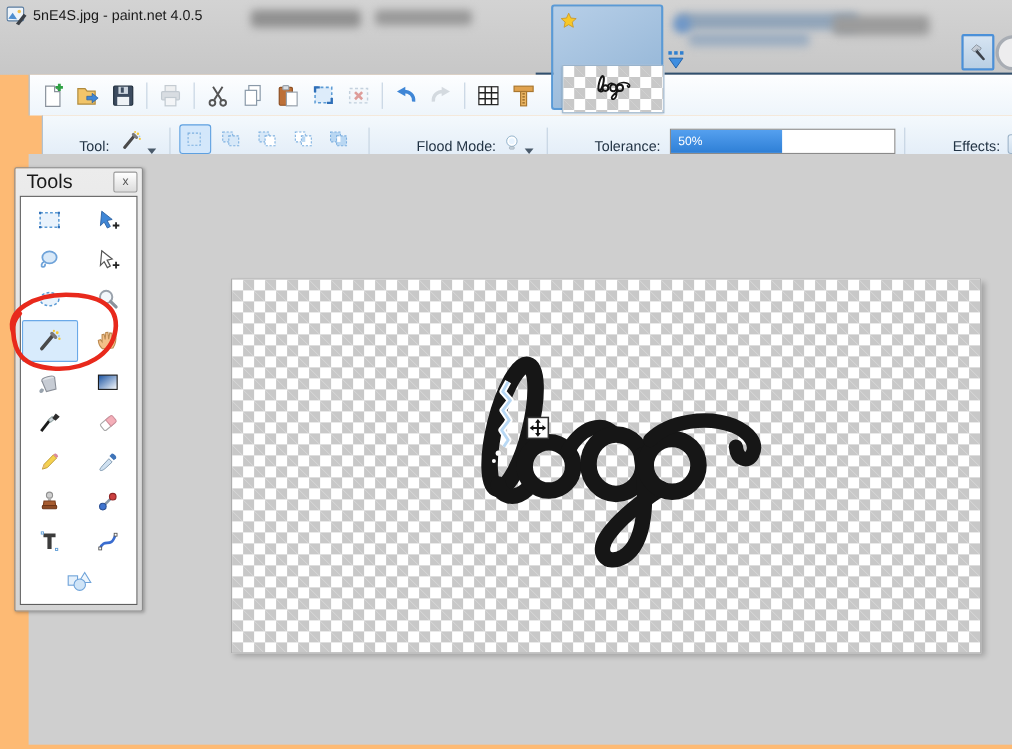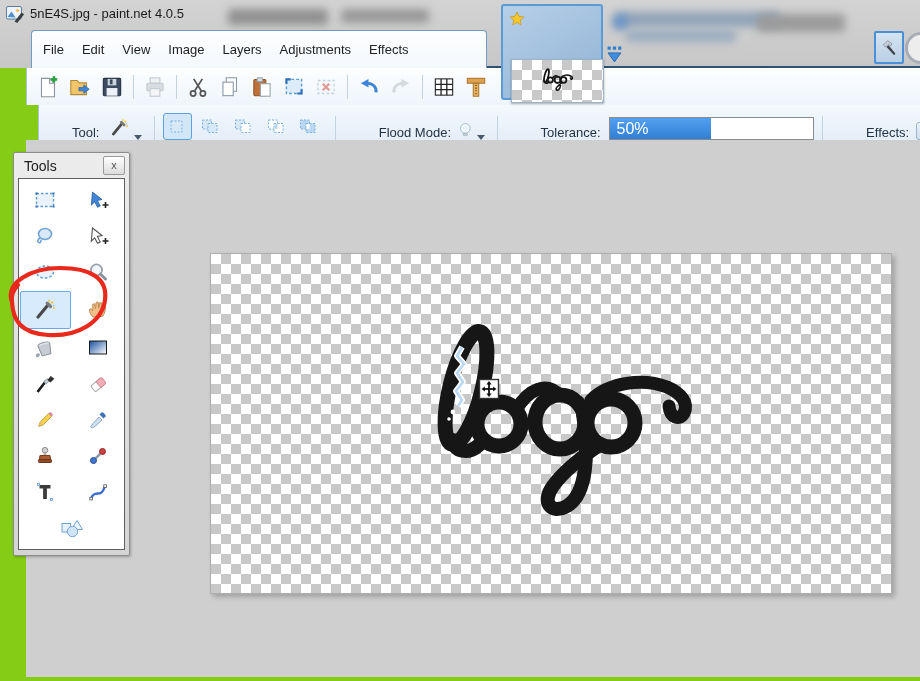--- a/index.html
+++ b/index.html
@@ -1,16 +1,16 @@
 <!DOCTYPE html>
 <html><head>
 <meta charset="utf-8">
 <style>
   html,body{margin:0;padding:0;}
-  #screen{position:relative;width:920px;height:681px;background:#84cc16;overflow:hidden;
+  #screen{position:relative;width:920px;height:681px;background:#fdba74;overflow:hidden;
     font-family:"Liberation Sans",sans-serif;color:#1b1b1b;}
   
   .glass{position:absolute;left:0;top:0;width:920px;height:68px;
     background:linear-gradient(#d3d3d3,#c7c7c7);}
   .titlebar-icon{position:absolute;left:5px;top:4px;width:20px;height:20px;}
   .title-text{position:absolute;left:30px;top:6px;font-size:13px;color:#1a1a1a;}
   .blur-blob{position:absolute;filter:blur(4px);border-radius:4px;}
   .navy-line{position:absolute;left:487px;top:66px;width:433px;height:2px;background:#31506f;}
   
   .menu-box{position:absolute;left:31px;top:30px;width:456px;height:38px;box-sizing:border-box;
@@ -32,21 +32,21 @@
   .caret{width:0;height:0;border-left:4px solid transparent;border-right:4px solid transparent;
     border-top:5px solid #4a5a6a;margin:0 4px;}
   .osep{width:1px;height:24px;background:#c3d2e0;margin:0 8px;}
   .mode-btn{width:33px;height:27px;display:flex;align-items:center;justify-content:center;
     margin-right:4px;border:1px solid transparent;border-radius:3px;box-sizing:border-box;}
   .mode-btn.sel{background:#d3e7fb;border-color:#5ea0e0;}
   .tol-slider{position:relative;width:238px;height:23px;box-sizing:border-box;background:#fff;
     border:1px solid #8a8a8a;margin-left:8px;overflow:hidden;}
   .tol-fill{position:absolute;left:0;top:0;bottom:0;background:linear-gradient(#55a0ef,#2e7fd6);
     display:flex;align-items:center;}
-  .tol-fill span{color:#fff;font-size:16px;padding-left:7px;white-space:nowrap;}
+  .tol-fill span{color:#fff;font-size:11px;padding-left:7px;white-space:nowrap;}
   .sampling-btn{width:16px;height:16px;border:1px solid #9cb3c8;border-radius:3px;
     background:linear-gradient(#eaf2fa,#cfdfee);margin-left:7px;}
   
   .workspace{position:absolute;left:26px;top:140px;width:894px;height:537px;background:#cfcfcf;z-index:1;}
   .checker{background-color:#fff;
     background-image:linear-gradient(45deg,#c8c8c8 25%,transparent 25%,transparent 75%,#c8c8c8 75%),
       linear-gradient(45deg,#c8c8c8 25%,transparent 25%,transparent 75%,#c8c8c8 75%);
     background-size:20px 20px;background-position:0 0,10px 10px;}
   .canvas{position:absolute;left:210px;top:253px;width:680px;height:339px;z-index:2;
     border:1px solid #adadad;box-sizing:content-box;box-shadow:3px 3px 5px rgba(0,0,0,.22);}
@@ -62,21 +62,21 @@
   .hammer-btn{position:absolute;left:874px;top:31px;width:30px;height:33px;box-sizing:border-box;
     border:2px solid #4a90d9;border-radius:2px;background:linear-gradient(#d6e4f2,#b9cfe4);
     display:flex;align-items:center;justify-content:center;z-index:3;}
   .history-circle{position:absolute;left:905px;top:32px;width:32px;height:32px;border-radius:50%;
     border:3px solid #a8adb4;background:#ededee;box-sizing:border-box;z-index:3;}
   
   .palette{position:absolute;left:13px;top:152px;width:117px;box-sizing:border-box;z-index:6;
     border:1px solid #8c8c8c;background:linear-gradient(#ececec,#d4d4d4);
     box-shadow:1px 1px 3px rgba(0,0,0,.25);border-radius:2px;}
   .palette-title{height:25px;display:flex;align-items:center;padding:0 4px 0 10px;}
-  .palette-title .ttl{flex:1;font-size:14px;color:#1a1a1a;}
+  .palette-title .ttl{flex:1;font-size:18px;color:#1a1a1a;}
   .pal-close{width:20px;height:17px;border:1px solid #9a9a9a;border-radius:2px;
     background:linear-gradient(#ffffff,#dcdcdc);display:flex;align-items:center;justify-content:center;
     font-size:11px;color:#555;line-height:1;}
   .palette-body{margin:0 4px 5px 4px;background:#fff;border:1px solid #5f5f5f;
     display:grid;grid-template-columns:1fr 1fr;padding:3px 0;}
   .tool-cell{height:36px;display:flex;align-items:center;justify-content:center;}
   .tool-cell.sel{background:#d8ebfc;border:1px solid #6aa9e8;border-radius:2px;margin:1px;}
   .tool-cell.span2{grid-column:1 / span 2;}
   .tool-cell svg{display:block;}
   
@@ -120,29 +120,20 @@
 
   <div class="blur-blob" style="left:228px;top:9px;width:100px;height:16px;background:#909090;"></div>
   <div class="blur-blob" style="left:341px;top:9px;width:88px;height:14px;background:#989898;"></div>
   <div class="blur-blob" style="left:616px;top:12px;width:164px;height:15px;background:#8fa3b8;"></div>
   <div class="blur-blob" style="left:626px;top:30px;width:110px;height:12px;background:#9aacc0;"></div>
   <div class="blur-blob" style="left:757px;top:14px;width:88px;height:18px;background:#9b9b9b;"></div>
   <div class="blur-blob" style="left:612px;top:14px;width:16px;height:16px;background:#6d96c8;border-radius:50%;"></div>
 
   <div class="navy-line"></div>
 
-  <div class="menu-box">
-    <span>File</span>
-    <span>Edit</span>
-    <span>View</span>
-    <span>Image</span>
-    <span>Layers</span>
-    <span>Adjustments</span>
-    <span>Effects</span>
-  </div>
 
   <div class="toolbar-row">
     <div class="tbtn">
       <svg width="26" height="26" viewBox="0 0 24 24">
         <path d="M6 4h7.5L18 8.5V21H6z" fill="#fff" stroke="#8a929c"></path>
         <path d="M13.5 4v4.5H18" fill="none" stroke="#8a929c"></path>
         <g stroke="#2ea043" stroke-width="2.4">
             <line x1="17.5" y1="2" x2="17.5" y2="8"></line>
             <line x1="14.5" y1="5" x2="20.5" y2="5"></line>
           </g>

